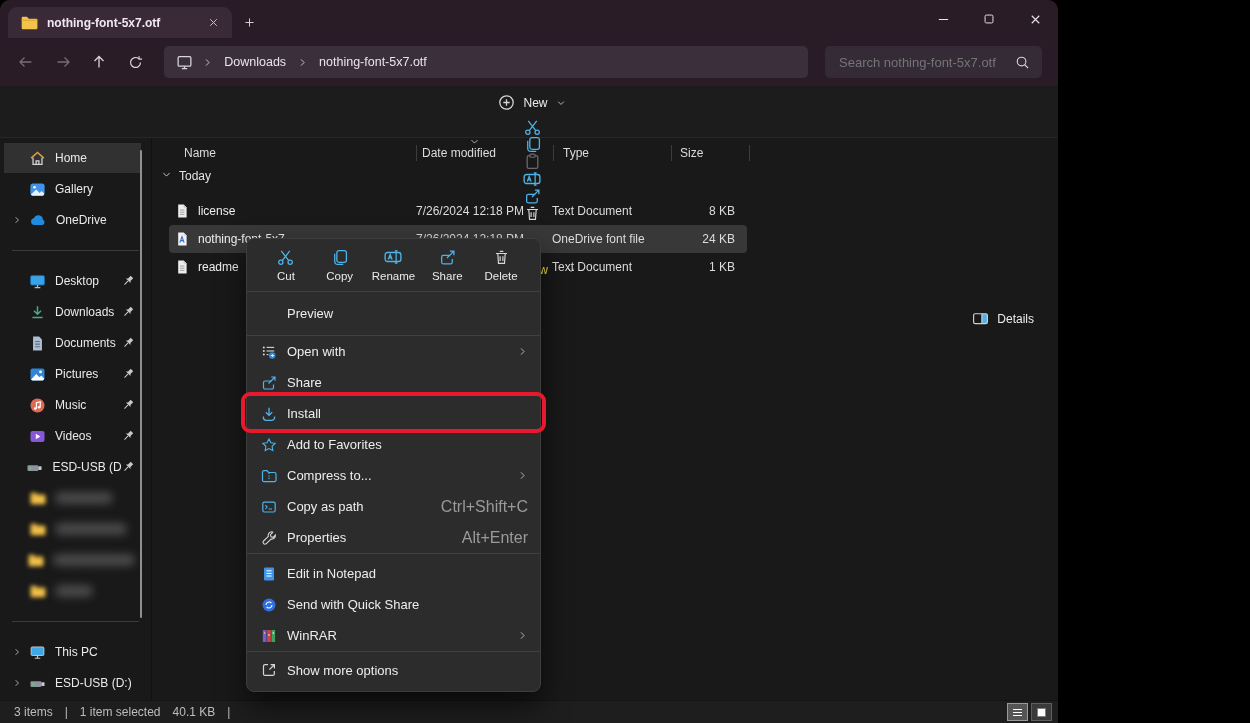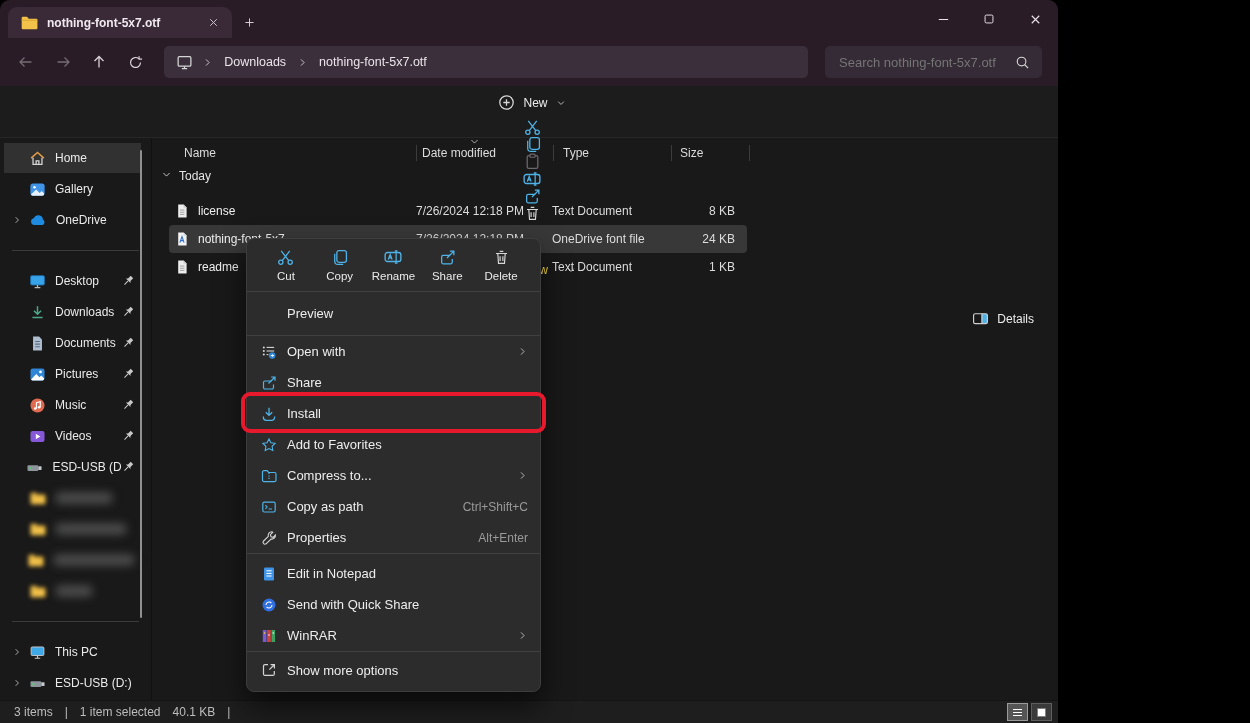--- a/index.html
+++ b/index.html
@@ -88,21 +88,21 @@
   .ctx { position:absolute; left:246px; top:238px; width:295px; background:#2c2c2c;
          border:1px solid #3d3d3d; border-radius:8px; box-shadow:0 14px 30px rgba(0,0,0,.6);
          z-index:10; padding-bottom:3px; font-size:13px; }
   .ctx-quick { height:52px; display:flex; align-items:center; justify-content:space-between; padding:0 12px; }
   .q-item { width:54px; display:flex; flex-direction:column; align-items:center; gap:4px;
             font-size:11.5px; color:#eaeaea; padding:4px 0; border-radius:4px; }
   .ctx-sep { height:1px; background:#404040; }
   .ctx-row { height:31px; display:flex; align-items:center; padding:0 12px 0 14px; color:#ededed; }
   .ctx-row .mi { width:16px; height:16px; margin-right:10px; display:flex; align-items:center; justify-content:center; }
   .ctx-row .lbl { white-space:nowrap; }
-  .ctx-row .short { margin-left:auto; color:#9a9a9a; font-size:12px; }
+  .ctx-row .short { margin-left:auto; color:#9a9a9a; font-size:16px; }
   .ctx-row .sub { margin-left:auto; color:#c4c4c4; }
   .ctx-preview { height:43px; }
   .ctx-preview .lbl { margin-left:26px; }
   .ctx-pad { height:4px; }
   .ctx-more { height:36px; }
 
   
   .annotation { position:absolute; left:241px; top:392px; width:305px; height:41px;
                 border:4px solid #e8192c; border-radius:9px; z-index:20; pointer-events:none; }
 </style>

